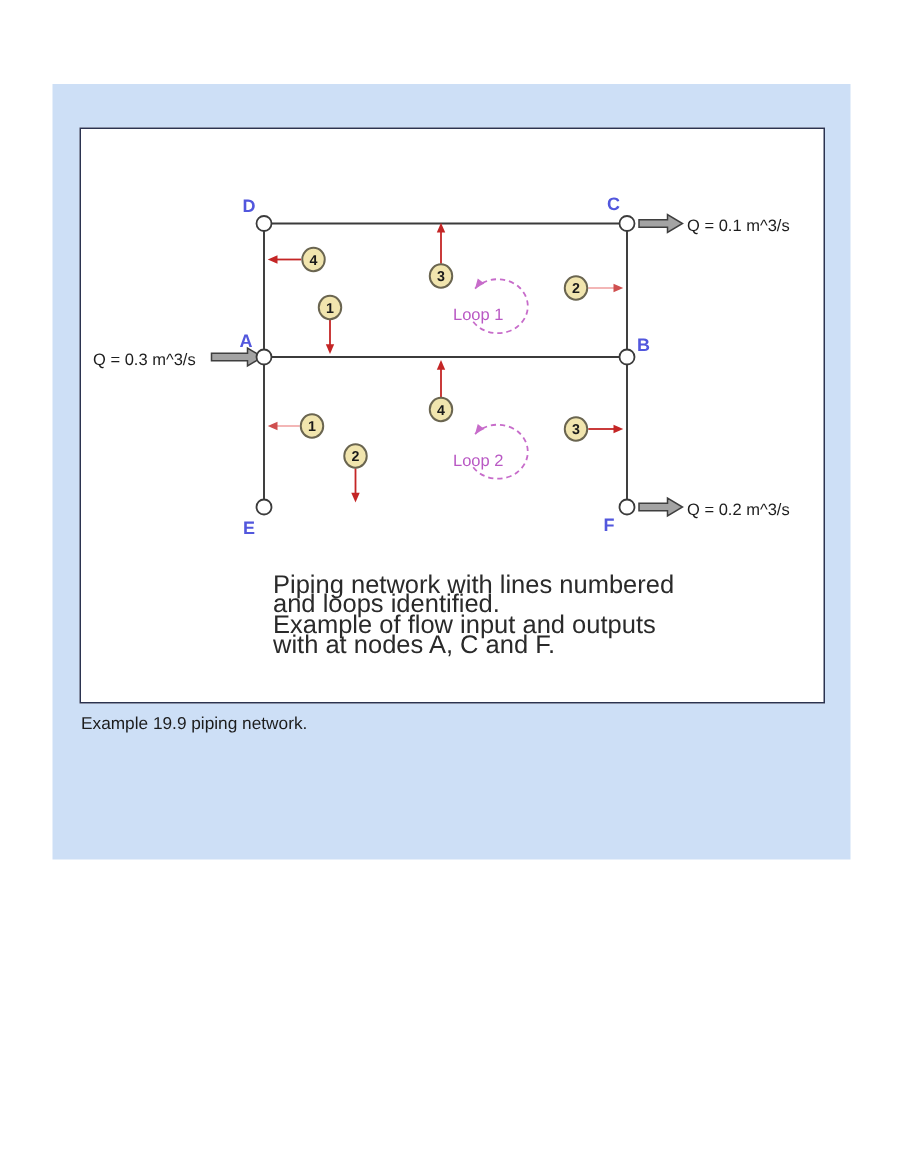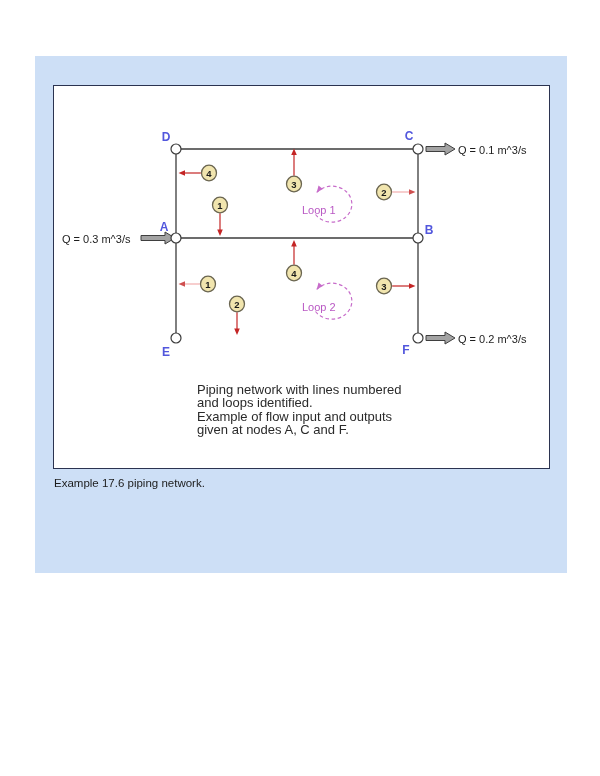--- a/index.html
+++ b/index.html
@@ -22,22 +22,22 @@
     left: 18px; top: 29px;
     width: 497px; height: 384px;
     box-sizing: border-box;
     border: 1px solid #2b3350;
     background: #ffffff;
   }
   .figure-frame svg { display: block; position: absolute; left: 0; top: 0; }
   svg text { font-family: "Liberation Sans", sans-serif; }
   .fig-caption {
     position: absolute;
-    left: 143px; top: 297px;
-    font-size: 13px;
+    left: 128px; top: 297px;
+    font-size: 17px;
     line-height: 13.4px;
     color: #2a2a2a;
     white-space: nowrap;
   }
   .example-caption {
     position: absolute;
     left: 19px; top: 421px;
     font-size: 11.5px;
     color: #1c1c1c;
     white-space: nowrap;
@@ -108,18 +108,18 @@
           <text x="375" y="148" text-anchor="middle" font-size="12" font-weight="bold" fill="#5257dd">B</text>
           <circle cx="122" cy="252" r="5" fill="#ffffff" stroke="#3b3b3b" stroke-width="1.2"></circle>
           <text x="112" y="270" text-anchor="middle" font-size="12" font-weight="bold" fill="#5257dd">E</text>
           <circle cx="364" cy="252" r="5" fill="#ffffff" stroke="#3b3b3b" stroke-width="1.2"></circle>
           <text x="352" y="268" text-anchor="middle" font-size="12" font-weight="bold" fill="#5257dd">F</text>
         </svg>
       <div class="fig-caption">
         <div>Piping network with lines numbered</div>
         <div>and loops identified.</div>
         <div>Example of flow input and outputs</div>
-        <div>given at nodes A, C and F.</div>
+        <div>with at nodes A, C and F.</div>
       </div>
     </div>
-    <div class="example-caption">Example 17.6 piping network.</div>
+    <div class="example-caption">Example 19.9 piping network.</div>
   </div>
 </div>
 
 </body></html>

